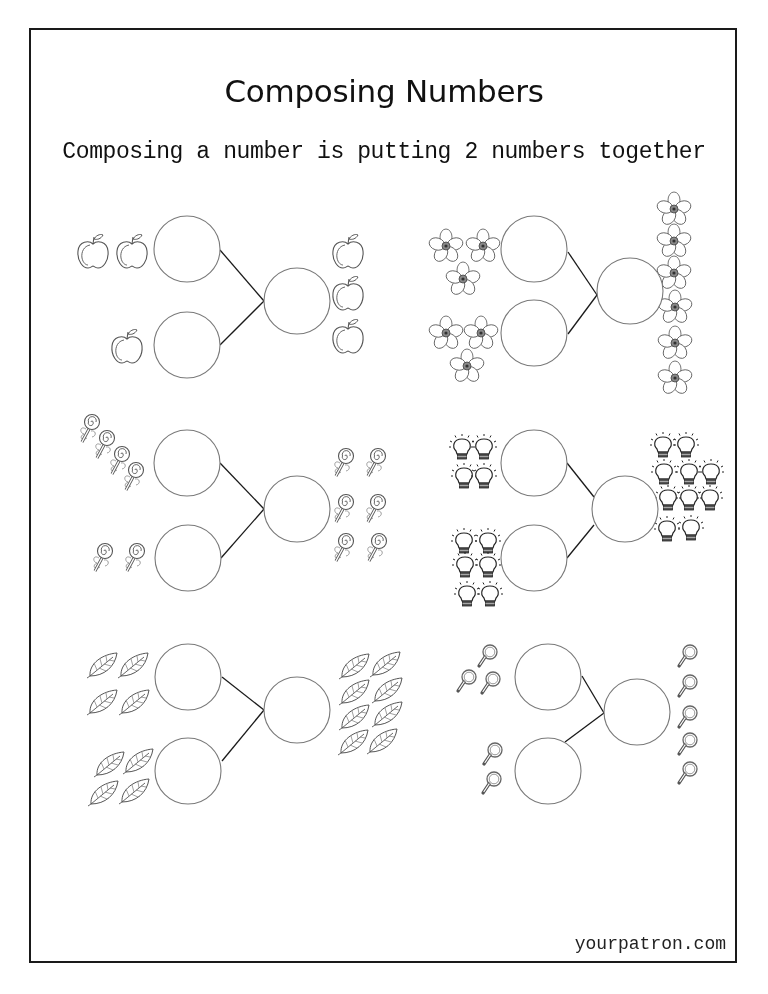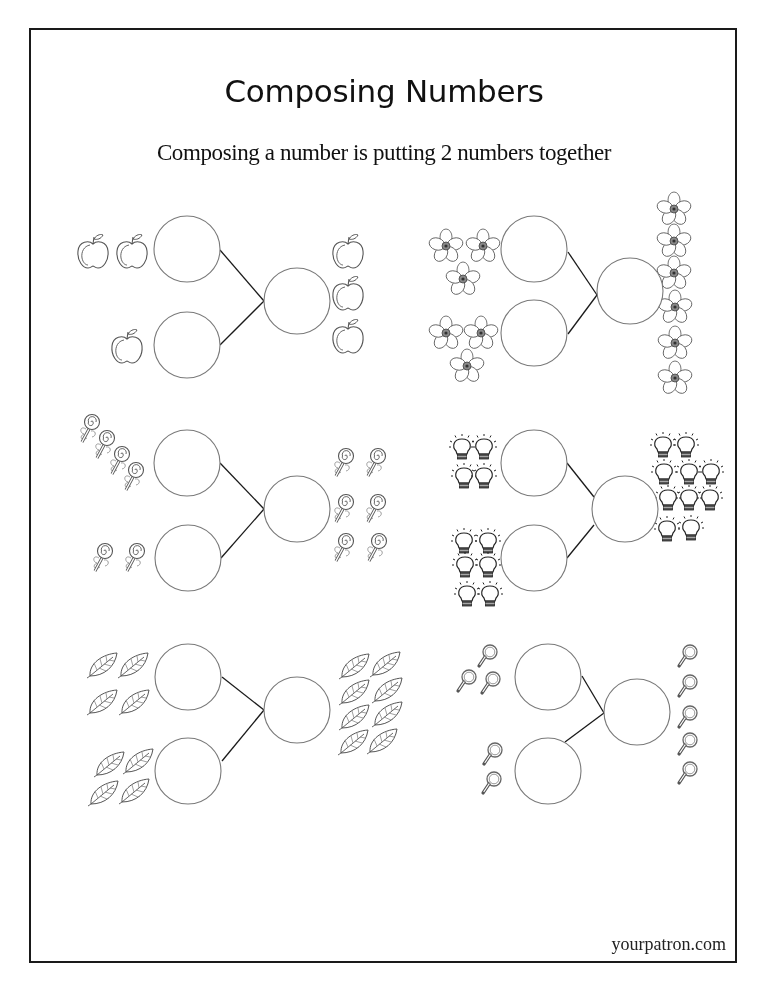--- a/index.html
+++ b/index.html
@@ -4,24 +4,24 @@
 <style>
   html, body { margin: 0; padding: 0; background: #ffffff; }
   body { width: 768px; height: 994px; position: relative; overflow: hidden;
          font-family: "Liberation Sans", "DejaVu Sans", sans-serif; color: #111; }
   .frame { position: absolute; left: 29px; top: 28px; width: 708px; height: 935px;
            border: 2px solid #1a1a1a; box-sizing: border-box; }
   .title { position: absolute; left: 0; width: 768px; top: 73px; text-align: center;
            font-size: 31px; font-family: "DejaVu Sans", sans-serif; font-weight: normal;
            letter-spacing: -0.3px; color: #111; }
   .subtitle { position: absolute; left: 60px; width: 648px; top: 137px; text-align: center;
-              font-size: 23px; line-height: 31px; font-family: Liberation Serif, serif;
+              font-size: 23px; line-height: 31px; font-family: Liberation Mono, monospace;
               letter-spacing: -0.4px; color: #111; }
   .footer { position: absolute; right: 42px; top: 934px; font-size: 18px;
-            font-family: Liberation Serif, serif; color: #222; }
+            font-family: Liberation Mono, monospace; color: #222; }
   .stage { position: absolute; left: 0; top: 0; width: 768px; height: 994px; }
 </style>
 </head>
 <body>
 
 <div class="frame"></div>
 
 <div class="title">Composing Numbers</div>
 <div class="subtitle">
   <div>Composing a number is putting 2 numbers together</div>

